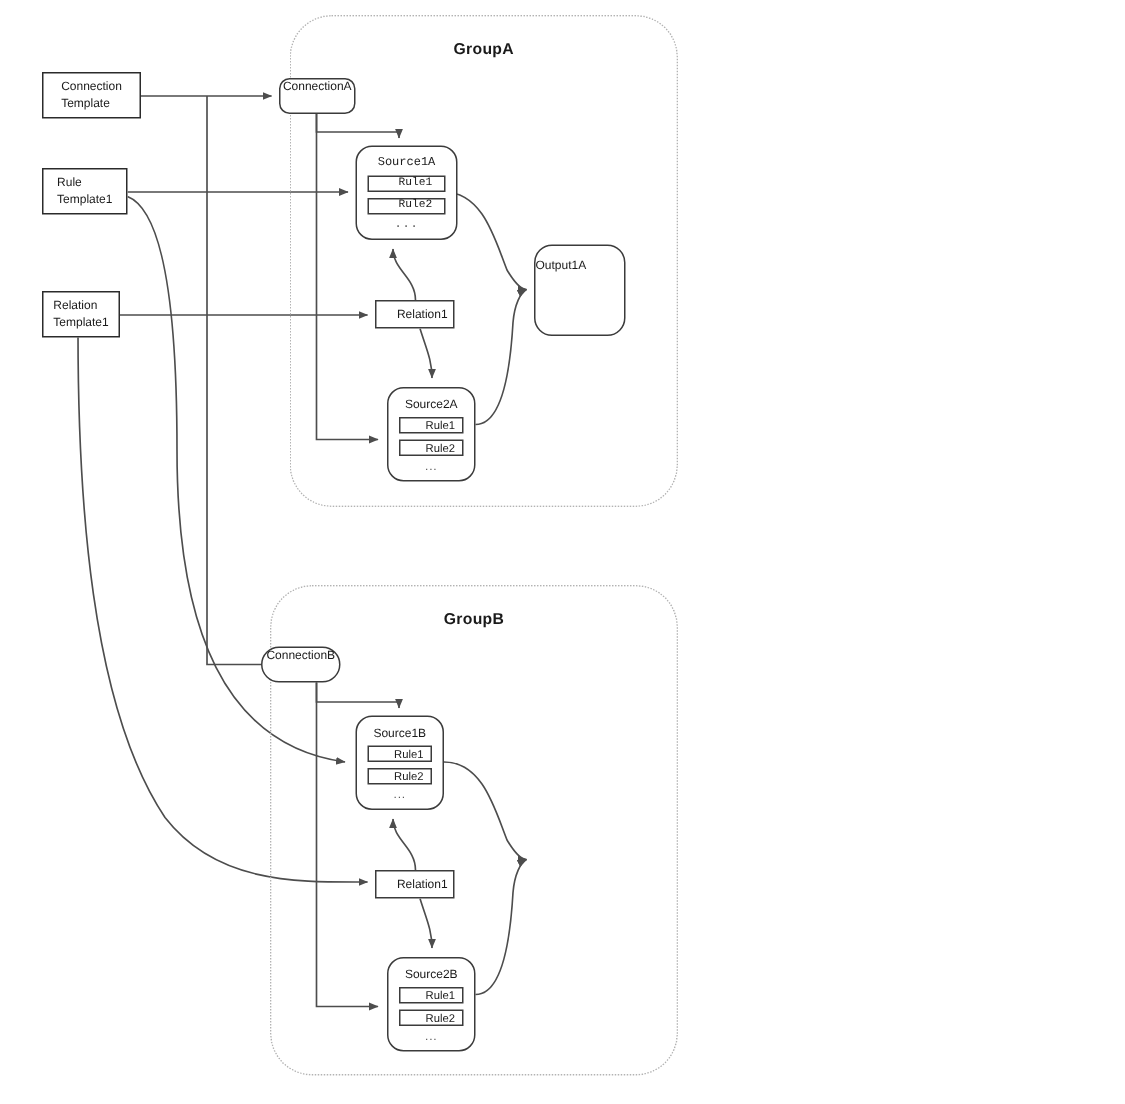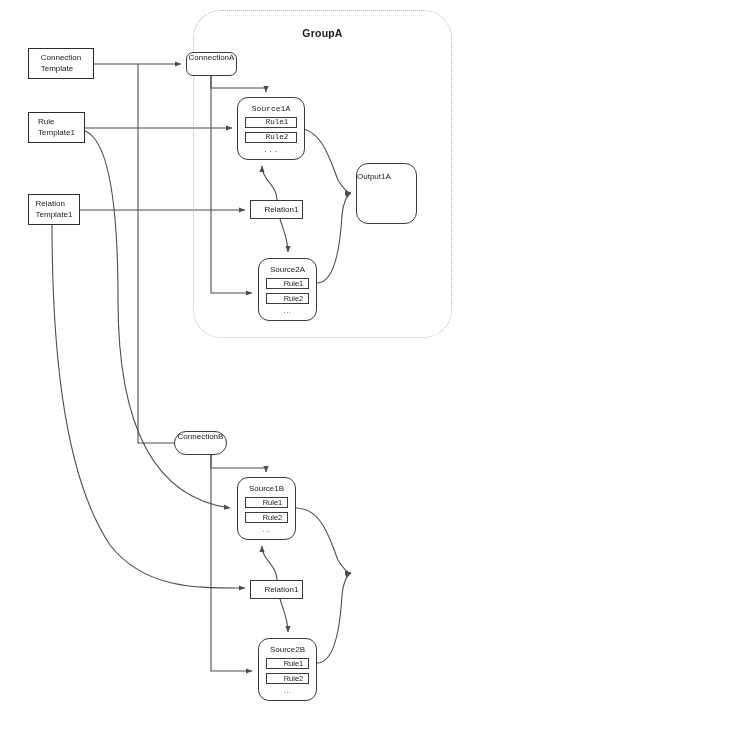--- a/index.html
+++ b/index.html
@@ -210,20 +210,23 @@
     <span class="source-title">Source2A</span>
     <div class="rule">Rule1</div>
     <div class="rule">Rule2</div>
     <span class="ellipsis">...</span>
   </div>
 
   <div class="node output" style="left:356px; top:163px; width:61px; height:61px;">
     <span class="output-title">Output1A</span>
   </div>
 
+  <div class="group-box" style="left:180px; top:390px; width:270px; height:325px;">
+    <div class="group-title" style="top:16px;">GroupB</div>
+  </div>
 
   <div class="node rounded-sm" style="left:174px; top:431px; width:53px; height:24px;border-radius:12px;">
     <span>ConnectionB</span>
   </div>
 
   <div class="node source" style="left:237px; top:477px; width:59px; height:63px;">
     <span class="source-title">Source1B</span>
     <div class="rule">Rule1</div>
     <div class="rule">Rule2</div>
     <span class="ellipsis">...</span>

